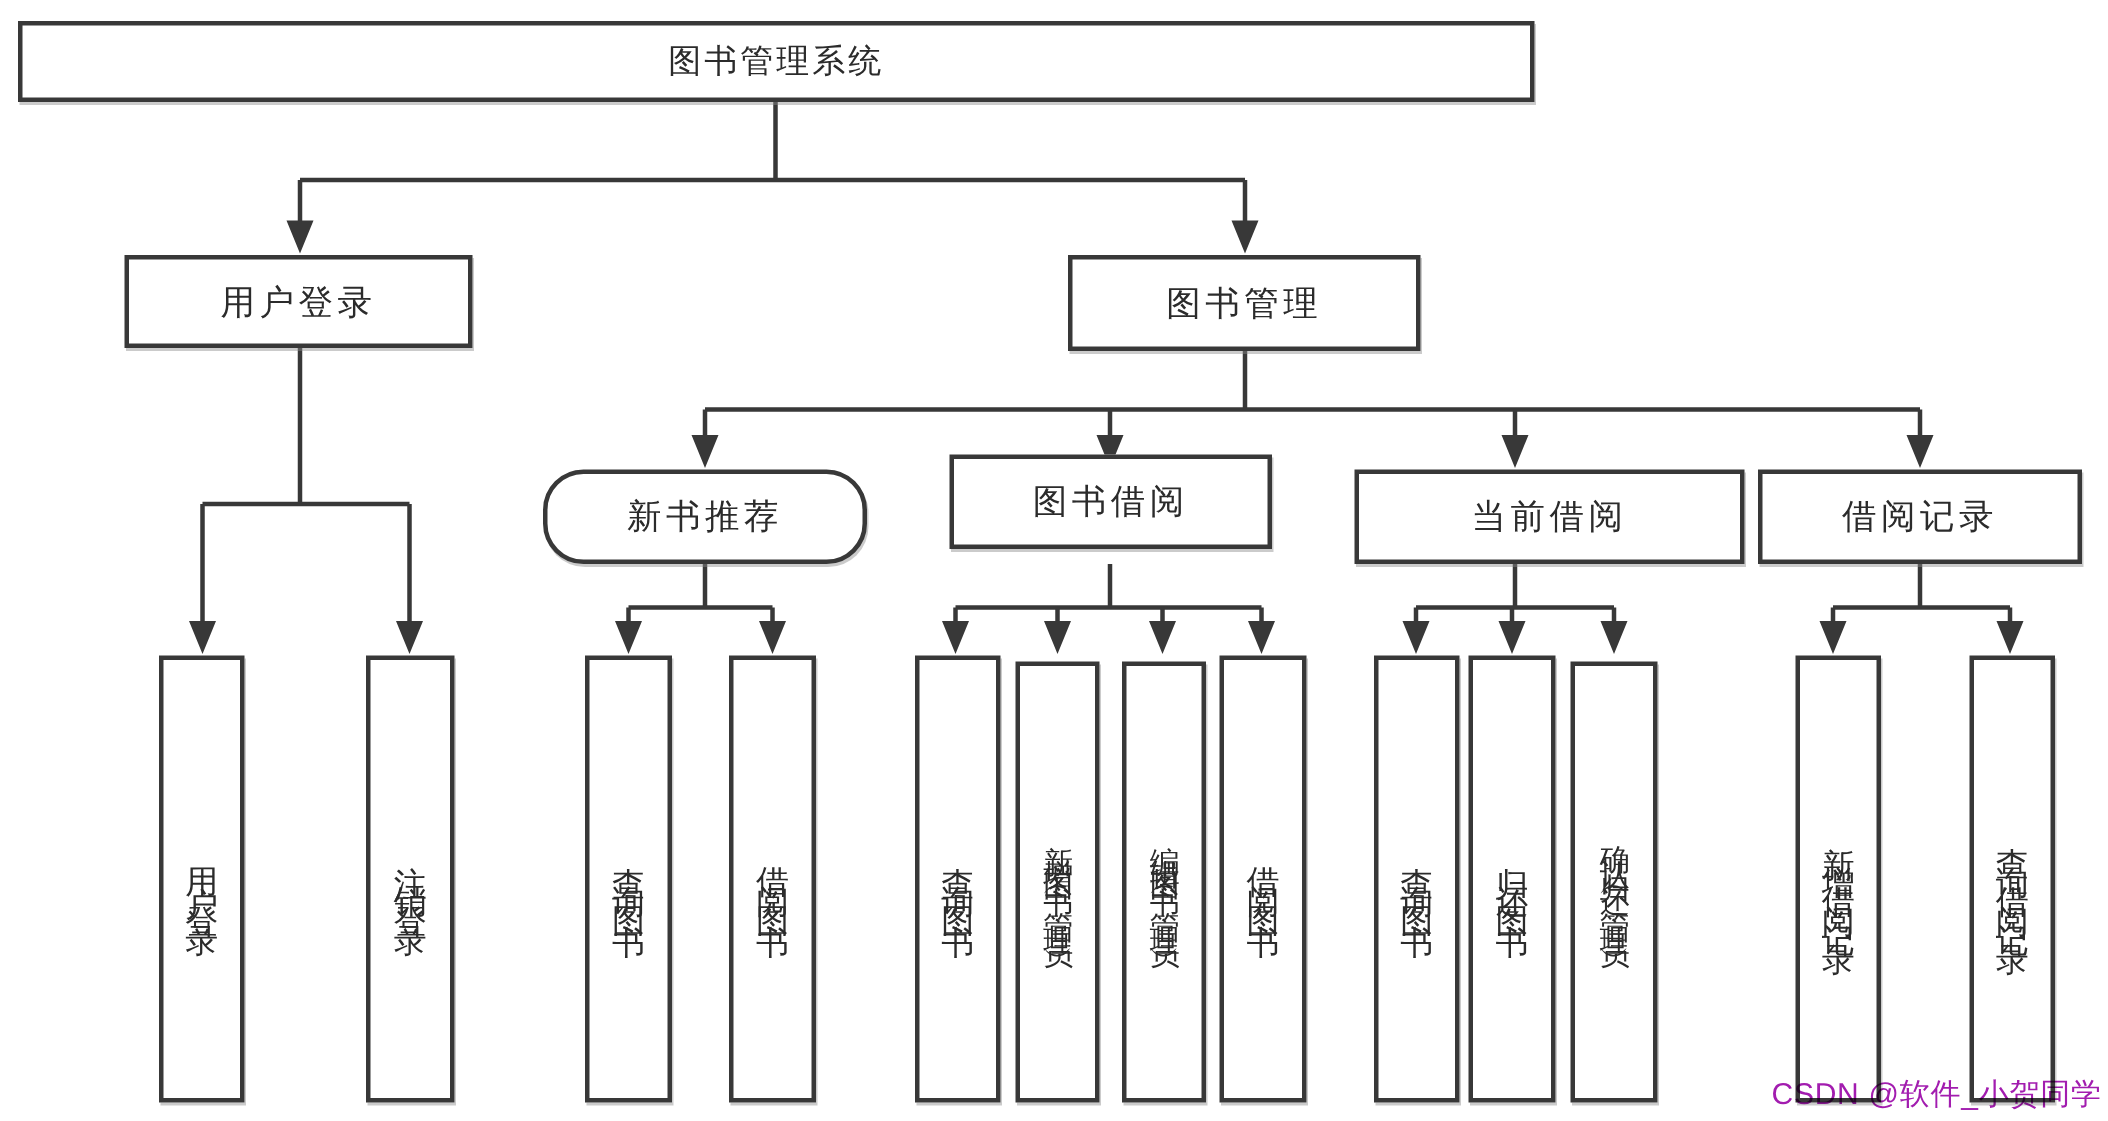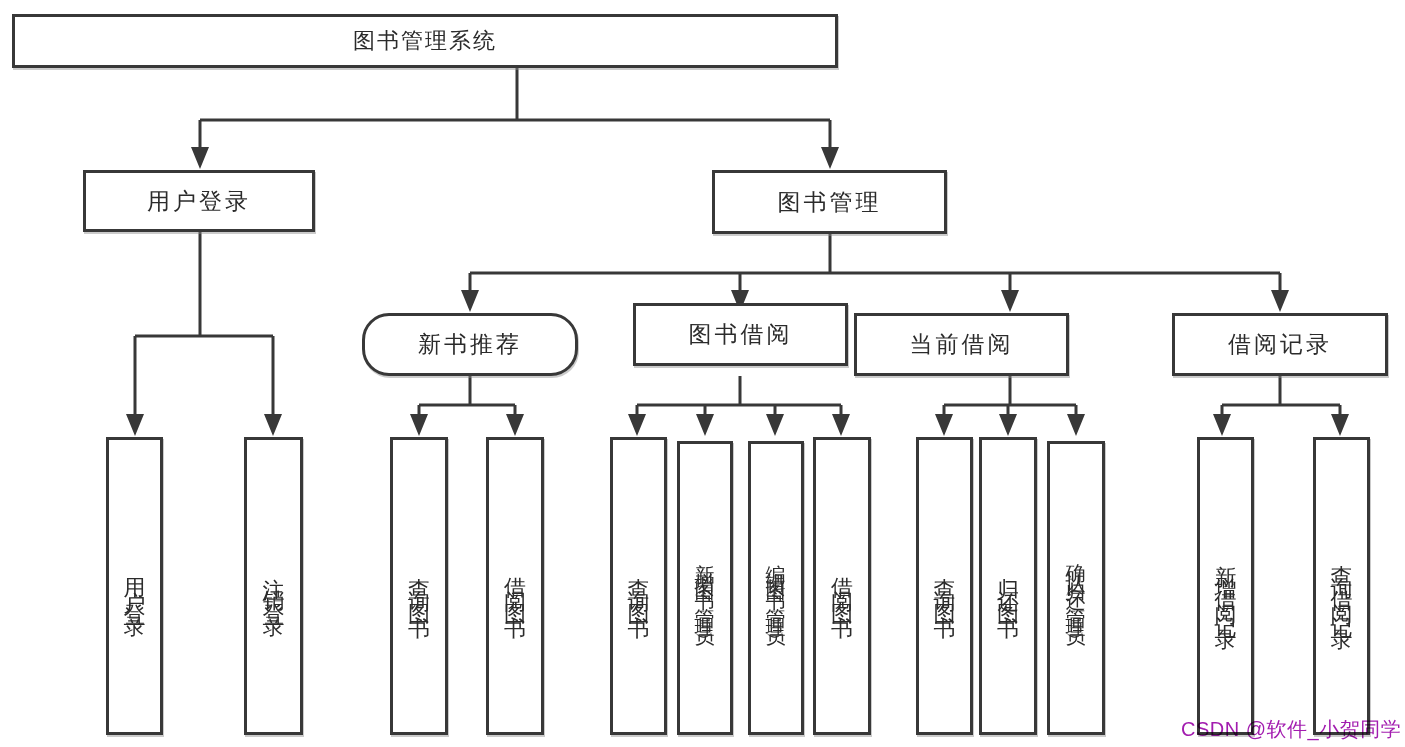--- a/index.html
+++ b/index.html
@@ -114,28 +114,28 @@
          M696 414 L714 414 L705 436 Z
          M766 414 L784 414 L775 436 Z
          M832 414 L850 414 L841 436 Z
          M935 414 L953 414 L944 436 Z
          M999 414 L1017 414 L1008 436 Z
          M1067 414 L1085 414 L1076 436 Z
          M1213 414 L1231 414 L1222 436 Z
          M1331 414 L1349 414 L1340 436 Z"></path>
   </svg>
 
-  <div class="box hbox title-box" style="left:12px; top:14px; width:826px; height:54px;">图书管理系统</div>
+  <div class="box hbox title-box" style="left:12px; top:14px; width:1011px; height:54px;">图书管理系统</div>
 
   <div class="box hbox" style="left:83px; top:170px; width:232px; height:62px;">用户登录</div>
   <div class="box hbox" style="left:712px; top:170px; width:235px; height:64px;">图书管理</div>
 
   <div class="box hbox" style="left:362px; top:313px; width:216px; height:63px;border-radius:27px;">新书推荐</div>
   <div class="box hbox" style="left:633px; top:303px; width:215px; height:63px;">图书借阅</div>
-  <div class="box hbox" style="left:854px; top:313px; width:215px; height:63px;">当前借阅</div>
+  <div class="box hbox" style="left:903px; top:313px; width:260px; height:63px;">当前借阅</div>
   <div class="box hbox" style="left:1172px; top:313px; width:216px; height:63px;">借阅记录</div>
 
   <div class="box vbox" style="left:106px; top:437px; width:57px; height:298px;">用户登录</div>
   <div class="box vbox" style="left:244px; top:437px; width:59px; height:298px;">注销登录</div>
 
   <div class="box vbox" style="left:390px; top:437px; width:58px; height:298px;">查询图书</div>
   <div class="box vbox" style="left:486px; top:437px; width:58px; height:298px;">借阅图书</div>
 
   <div class="box vbox" style="left:610px; top:437px; width:57px; height:298px;">查询图书</div>
   <div class="box vbox v-long" style="left:677px; top:441px; width:56px; height:294px;">新增图书（管理员）</div>

